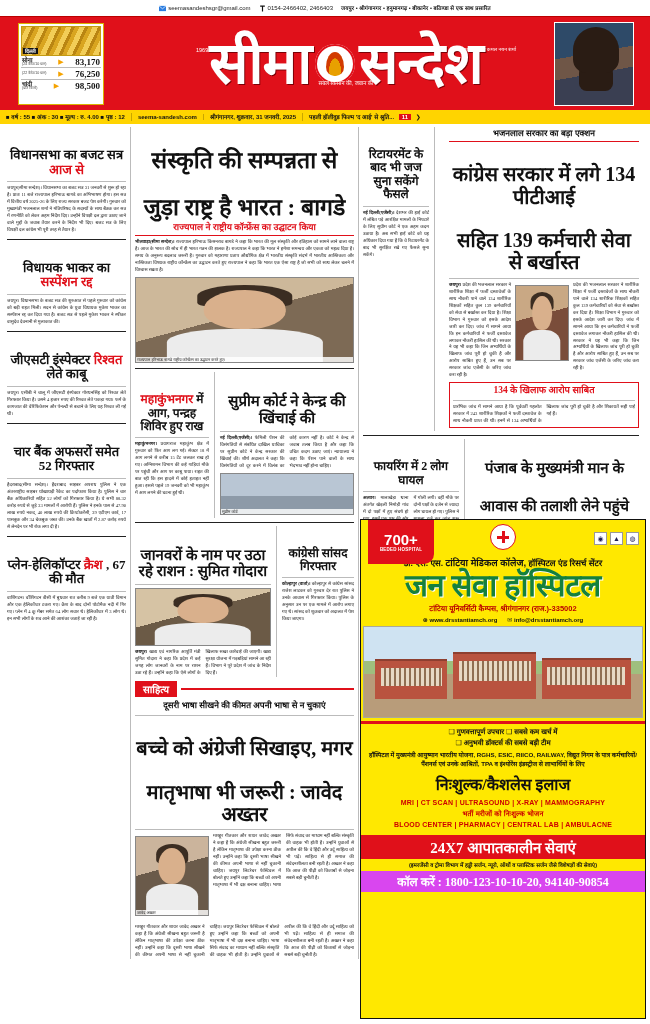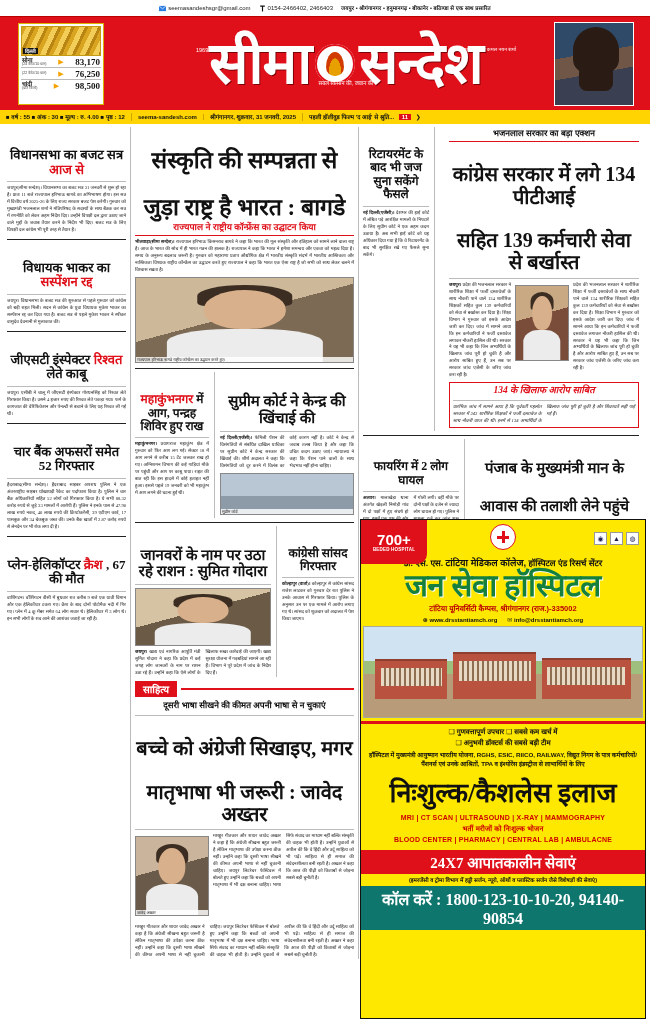--- a/index.html
+++ b/index.html
@@ -147,21 +147,21 @@
   }
   .photo .hair {
     position:absolute; left:50%; transform:translateX(-50%); top:8%;
     width:44%; height:26%; background:#3b2d22; border-radius:50% 50% 20% 20%;
   }
   .photo .body {
     position:absolute; left:50%; transform:translateX(-50%); bottom:0;
     width:72%; height:40%; background:#ececec; border-radius:40% 40% 0 0;
   }
   .badge-box {
-    border:1px solid #e0101a; padding:2px 3px; margin:3px 0;font-style:italic;
+    border:1px solid #e0101a; padding:2px 3px; margin:3px 0;
   }
   .badge-title {
     color:#e0101a; font-weight:bold; font-size:9.5px; text-align:center;
     font-family:"Liberation Serif", serif; line-height:1.15;
   }
 
   
   .sahitya-hdr {
     display:flex; align-items:center; gap:4px; margin:4px 0 2px;
   }
@@ -170,21 +170,21 @@
     padding:1px 8px; font-family:"Liberation Serif", serif;
   }
   .sahitya-line { flex:1; height:2px; background:#e0101a; }
 
   
   .ad {
     position:absolute; left:360px; top:519px; width:286px; height:500px;
     background:#ffe800; border:1px solid #111; overflow:hidden;
   }
   .ad-ribbon {
-    position:absolute; left:0; top:0; width:66px; height:44px;
+    position:absolute; left:7px; top:0; width:66px; height:44px;
     background:#e0101a; color:#fff; font-weight:bold; font-size:9px;
     display:flex; flex-direction:column; align-items:center; justify-content:center;
     line-height:1; border-bottom-right-radius:10px;
   }
   .ad-ribbon .num { font-size:15px; }
   .ad-ribbon .sub { font-size:4.5px; letter-spacing:.2px; margin-top:1px; }
   .ad-logo {
     position:absolute; left:50%; transform:translateX(-50%); top:4px;
     width:26px; height:26px; border:1.5px solid #e0101a; border-radius:50%;
     background:#fff; display:flex; align-items:center; justify-content:center;
@@ -224,34 +224,34 @@
   }
   .ad-building .win {
     position:absolute; background:
       repeating-linear-gradient(90deg,#e7d9c4 0 3px, #8f6f52 3px 5px);
   }
   .ad-sep { height:3px; background:#e0101a; margin-top:3px; }
   .ad-bullets { text-align:center; font-size:7px; font-weight:bold; color:#111; padding:3px 0 1px; line-height:1.5; }
   .ad-para { text-align:center; font-size:6.2px; font-weight:bold; color:#111; padding:2px 6px; line-height:1.45; }
   .ad-free {
     text-align:center; font-family:"Liberation Serif", serif; font-weight:bold;
-    font-size:27px; color:#111; margin:2px 0 0;
+    font-size:16px; color:#111; margin:2px 0 0;
   }
   .ad-services {
     text-align:center; font-size:7px; font-weight:bold; color:#c00; letter-spacing:.2px;
     padding:2px 0; line-height:1.6;
   }
   .ad-24 {
     background:#e0101a; color:#fff; text-align:center; font-weight:bold;
     font-size:15px; padding:2px 0; font-family:"Liberation Serif", serif; margin-top:2px;
   }
   .ad-24sub { text-align:center; font-size:5.6px; color:#111; padding:2px 6px; line-height:1.45; font-weight:bold; }
   .ad-call {
-    background:#0f766e; color:#fff; text-align:center; font-weight:bold;
-    font-size:16px; padding:2px 16px; font-family:"Liberation Serif", serif;
+    background:#d946ef; color:#fff; text-align:center; font-weight:bold;
+    font-size:12px; padding:2px 16px; font-family:"Liberation Serif", serif;
   }
 </style>
 </head>
 <body>
 
 <div class="page">
 
   <div class="topbar">
     <span class="tb-item">
       <span class="ic">

